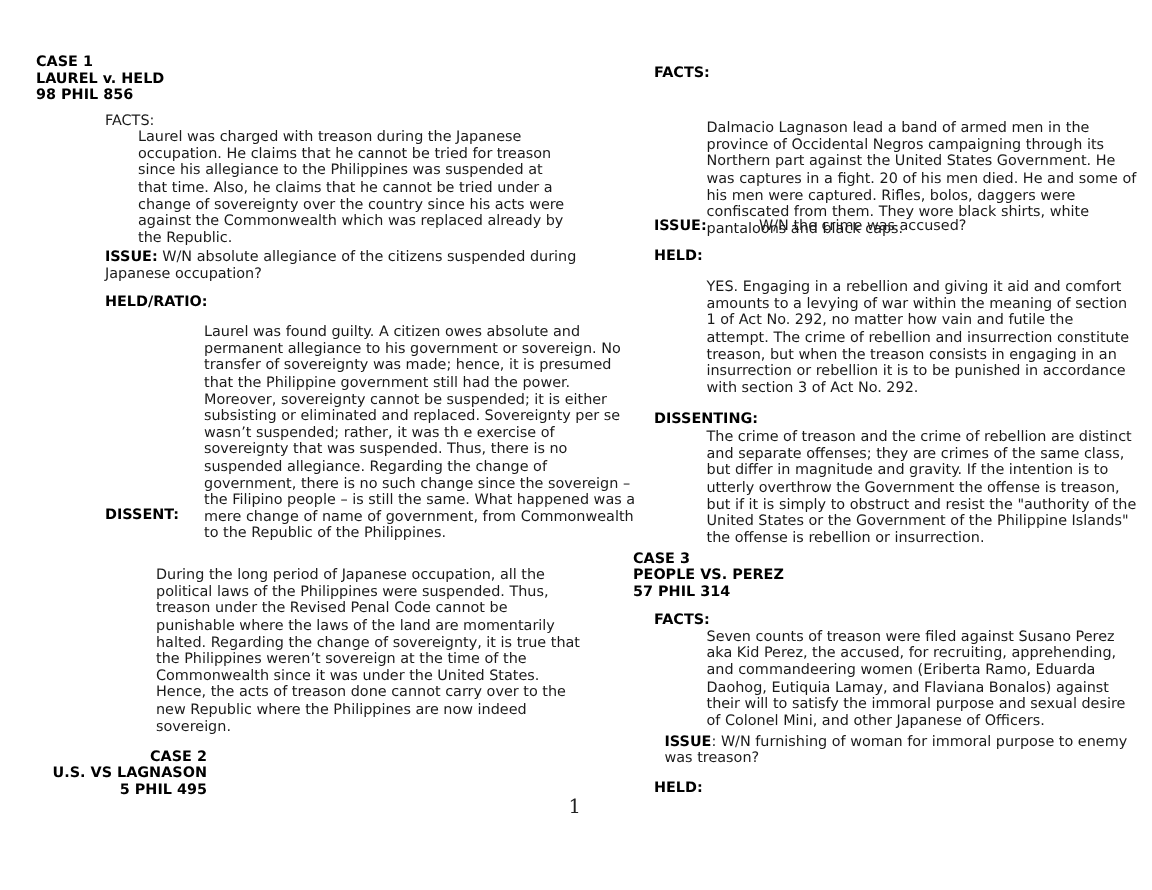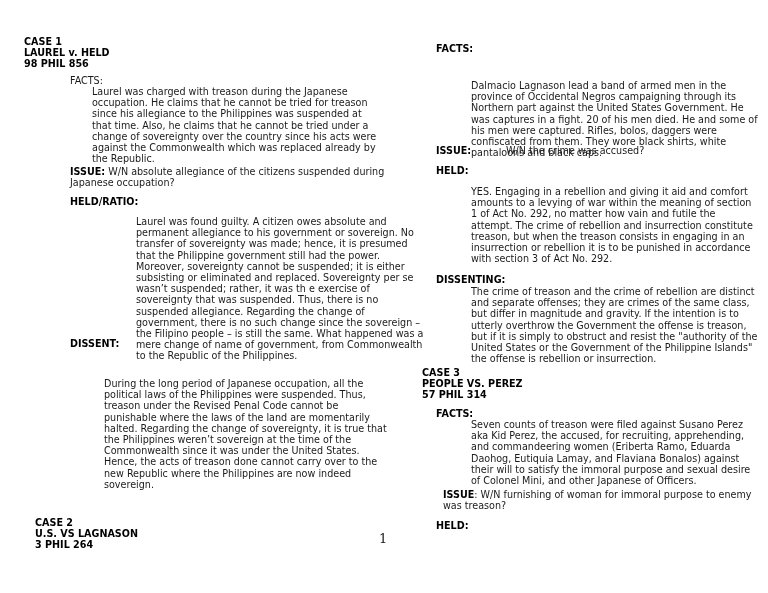--- a/index.html
+++ b/index.html
@@ -51,24 +51,24 @@
 political laws of the Philippines were suspended. Thus,
 treason under the Revised Penal Code cannot be
 punishable where the laws of the land are momentarily
 halted. Regarding the change of sovereignty, it is true that
 the Philippines weren’t sovereign at the time of the
 Commonwealth since it was under the United States.
 Hence, the acts of treason done cannot carry over to the
 new Republic where the Philippines are now indeed
 sovereign.</div>
 
-<div class="head" style="left:35px; top:517px;">
+<div class="head" style="left:35px; top:499px;text-align:right;">
   <div>CASE 2</div>
   <div>U.S. VS LAGNASON</div>
-  <div>3 PHIL 264</div>
+  <div>5 PHIL 495</div>
 </div>
 
 <div class="pnum" style="left:379px; top:531px;">1</div>
 
 <div class="t b" style="left:436px; top:43px;">FACTS:</div>
 <div class="t" style="left:471px; top:80px;">Dalmacio Lagnason lead a band of armed men in the
 province of Occidental Negros campaigning through its
 Northern part against the United States Government. He
 was captures in a fight. 20 of his men died. He and some of
 his men were captured. Rifles, bolos, daggers were

